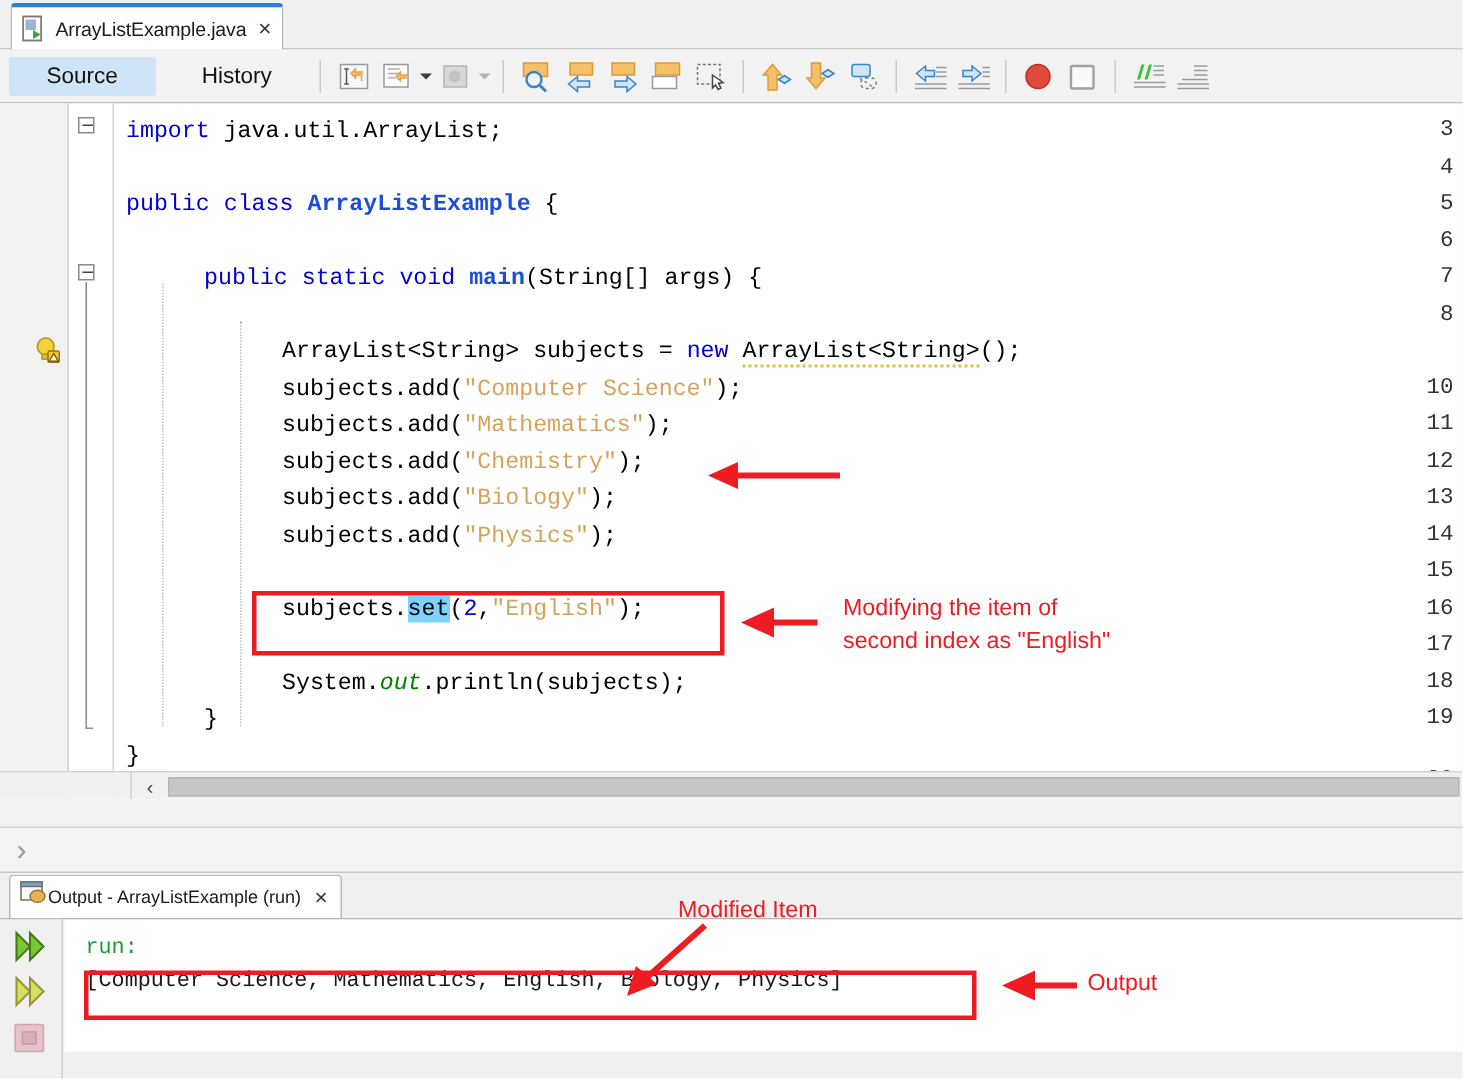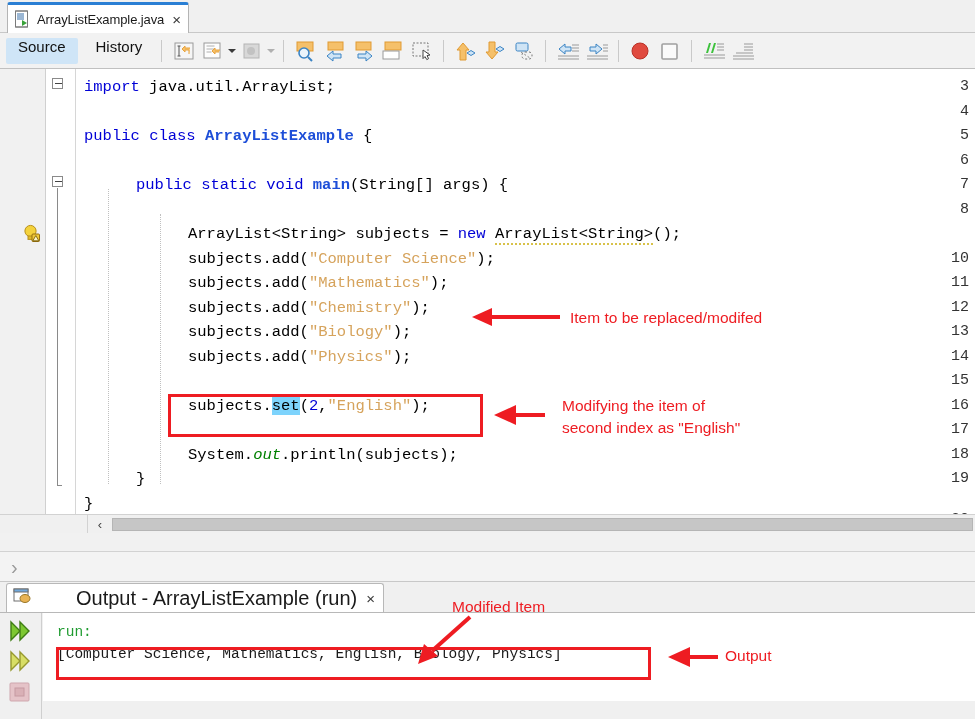--- a/index.html
+++ b/index.html
@@ -35,21 +35,21 @@
   }
 
   
   .toolbar {
     position:absolute; left:0; top:33px; width:975px; height:36px;
     background:#f2f2f2;
     border-bottom:1px solid #c0c0c0;
     display:flex; align-items:center;
   }
   .srcbtn {
-    height:26px; display:flex; padding:0 12px;
+    height:26px; display:flex; align-items:center; padding:0 25px;
     font-size:15px; color:#111; border-radius:2px; margin-left:6px;
   }
   .srcbtn.sel { background:#cfe5f7; }
   .tsep { width:1px; height:22px; background:#c9c9c9; margin:0 7px; }
   .tbtn { width:27px; height:27px; position:relative; margin:0 1px;
           display:flex; align-items:center; justify-content:center; }
   .tarrow { width:10px; height:27px; position:relative;
             display:flex; align-items:center; justify-content:center; }
   .caret {
     width:0;height:0;border-left:4px solid transparent;border-right:4px solid transparent;
@@ -133,21 +133,21 @@
   .outpanel {
     position:absolute; left:0; top:582px; width:975px; height:137px;
     background:#f0f0f0;
   }
   .outtab {
     position:absolute; left:6px; top:1px; height:29px;
     background:#ffffff; border:1px solid #b8b8b8; border-bottom:none;
     border-radius:3px 3px 0 0;
     display:flex; align-items:center; padding:0 8px 0 6px;
   }
-  .outtab .flabel { font-size:20px; color:#1a1a1a; white-space:nowrap;margin-left:44px; }
+  .outtab .flabel { font-size:12px; color:#1a1a1a; white-space:nowrap; }
   .outtab .fclose { margin-left:9px; font-size:15px; color:#3a3a3a; }
   .outtabline {
     position:absolute; left:0; top:30px; width:975px; height:1px; background:#b8b8b8;
   }
   .outgutter {
     position:absolute; left:0; top:31px; width:42px; height:106px;
     background:#f0f0f0; border-right:1px solid #cfcfcf;
   }
   .outbody {
     position:absolute; left:43px; top:31px; right:0; height:88px; background:#fff;
@@ -423,19 +423,18 @@
       <line x1="470" y1="617" x2="432" y2="651" stroke="#ee1c22" stroke-width="4"></line>
       <path d="M418 664 l6 -20 l14 12 z" fill="#ee1c22"></path>
     </g>
 
     <g>
       <line x1="718" y1="657" x2="688" y2="657" stroke="#ee1c22" stroke-width="4"></line>
       <path d="M668 657 l22 -10 l0 20 z" fill="#ee1c22"></path>
     </g>
   </svg>
 
-  <div class="annot" style="left:570px; top:307px;">Item to be replaced/modifed</div>
   <div class="annot" style="left:562px; top:395px;">Modifying the item of</div>
   <div class="annot" style="left:562px; top:417px;">second index as "English"</div>
   <div class="annot" style="left:452px; top:596px;">Modified Item</div>
   <div class="annot" style="left:725px; top:645px;">Output</div>
 
 </div>
 
 </body></html>

